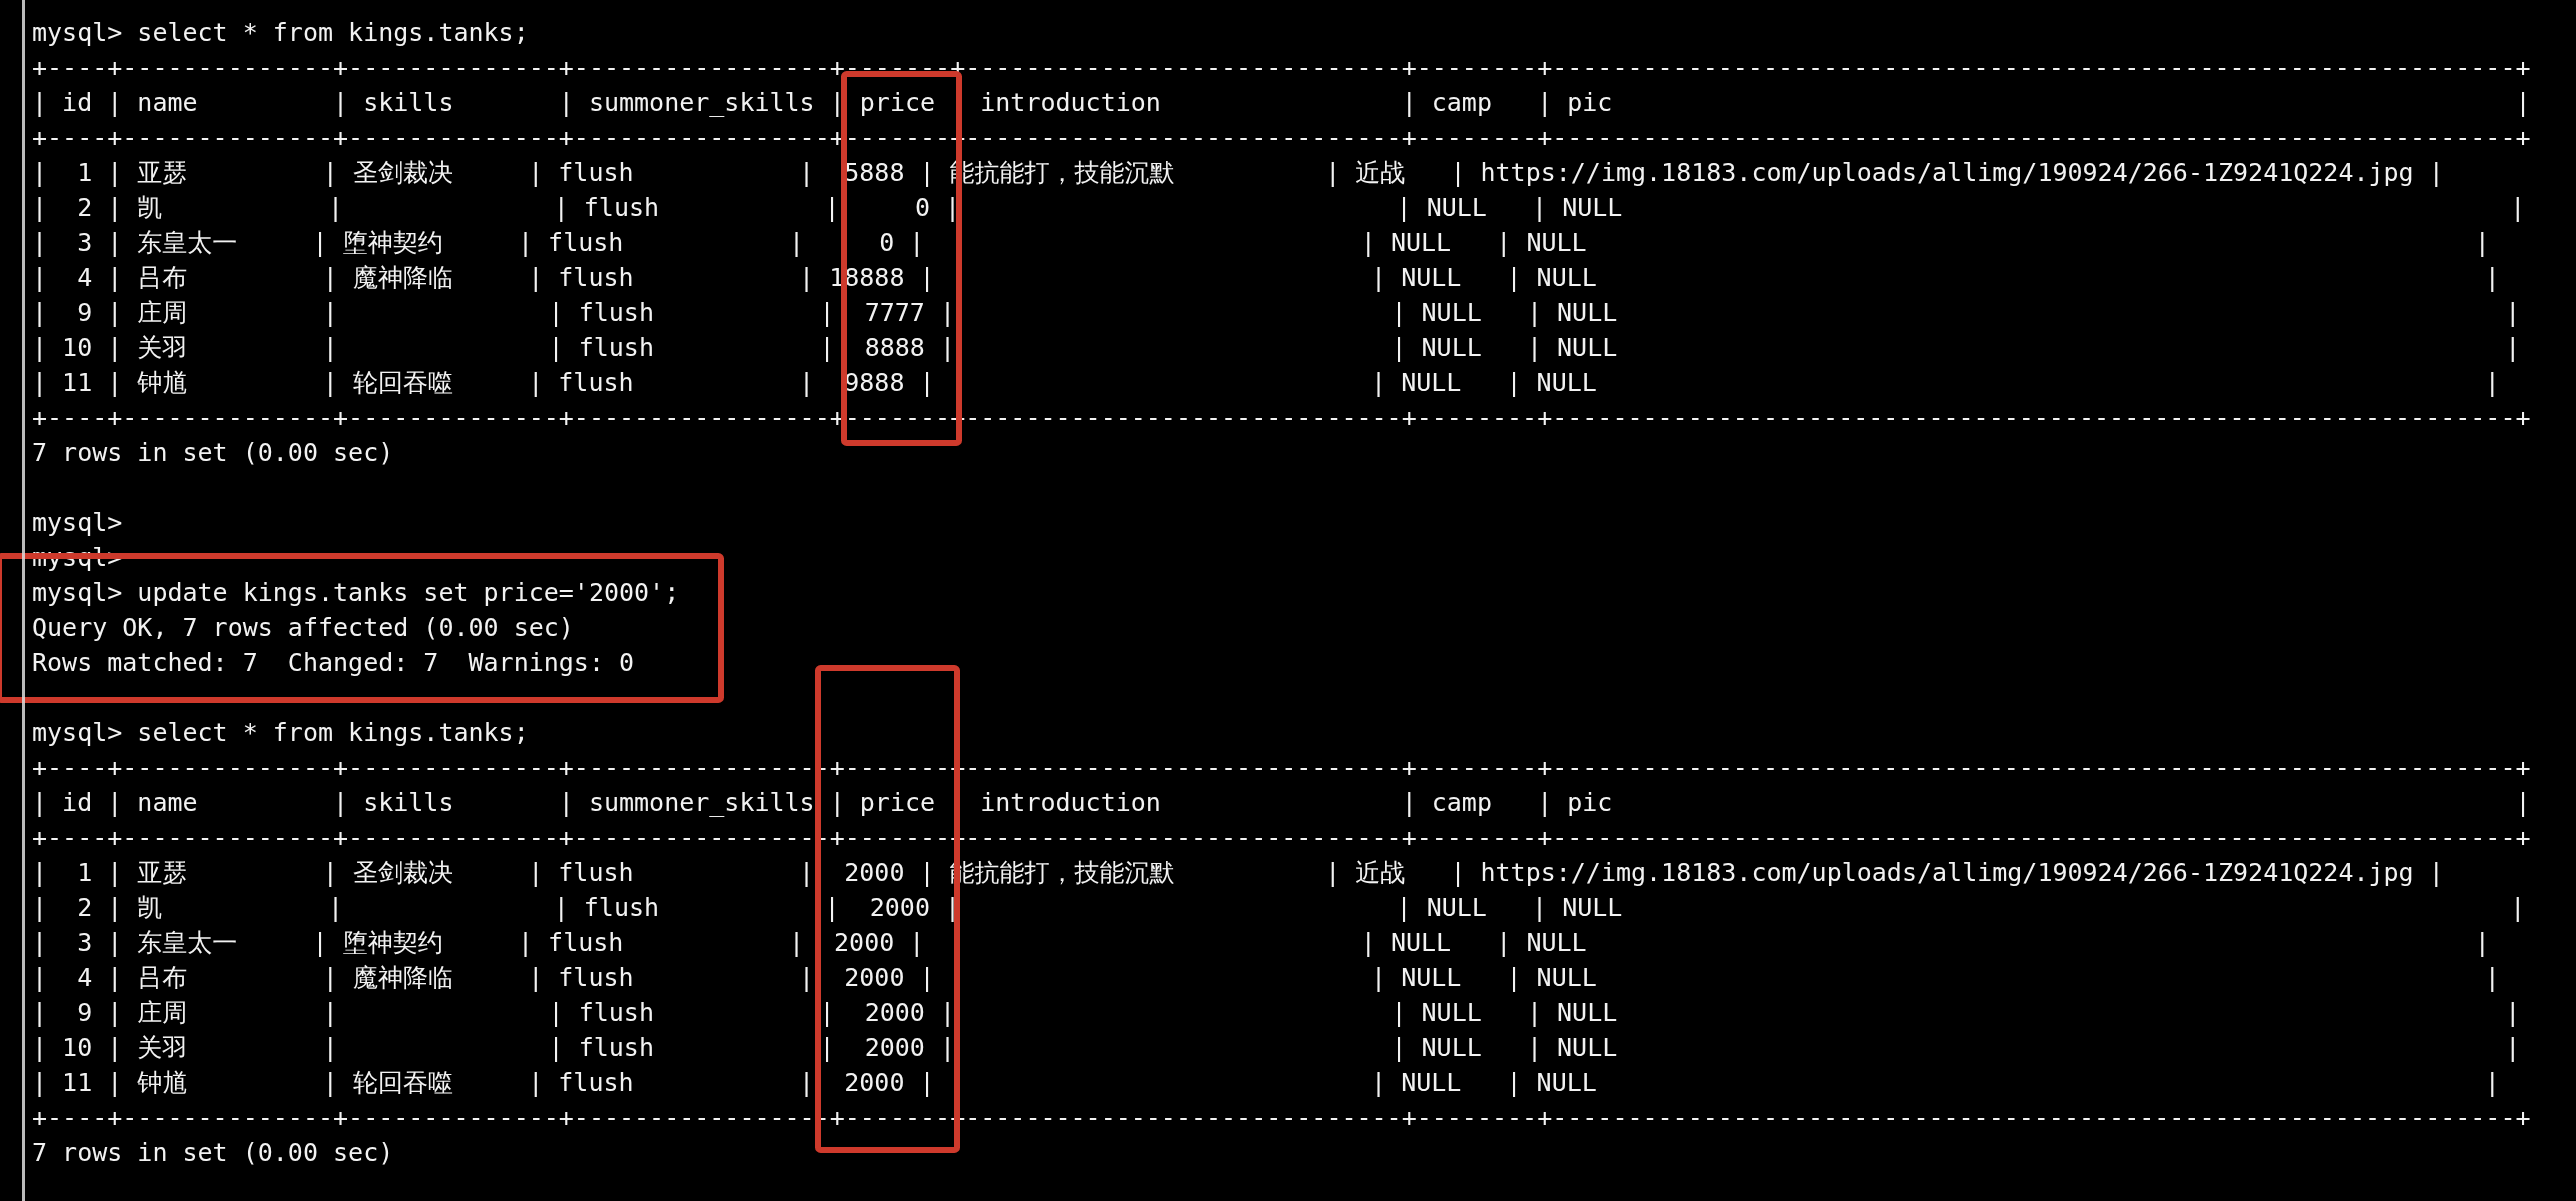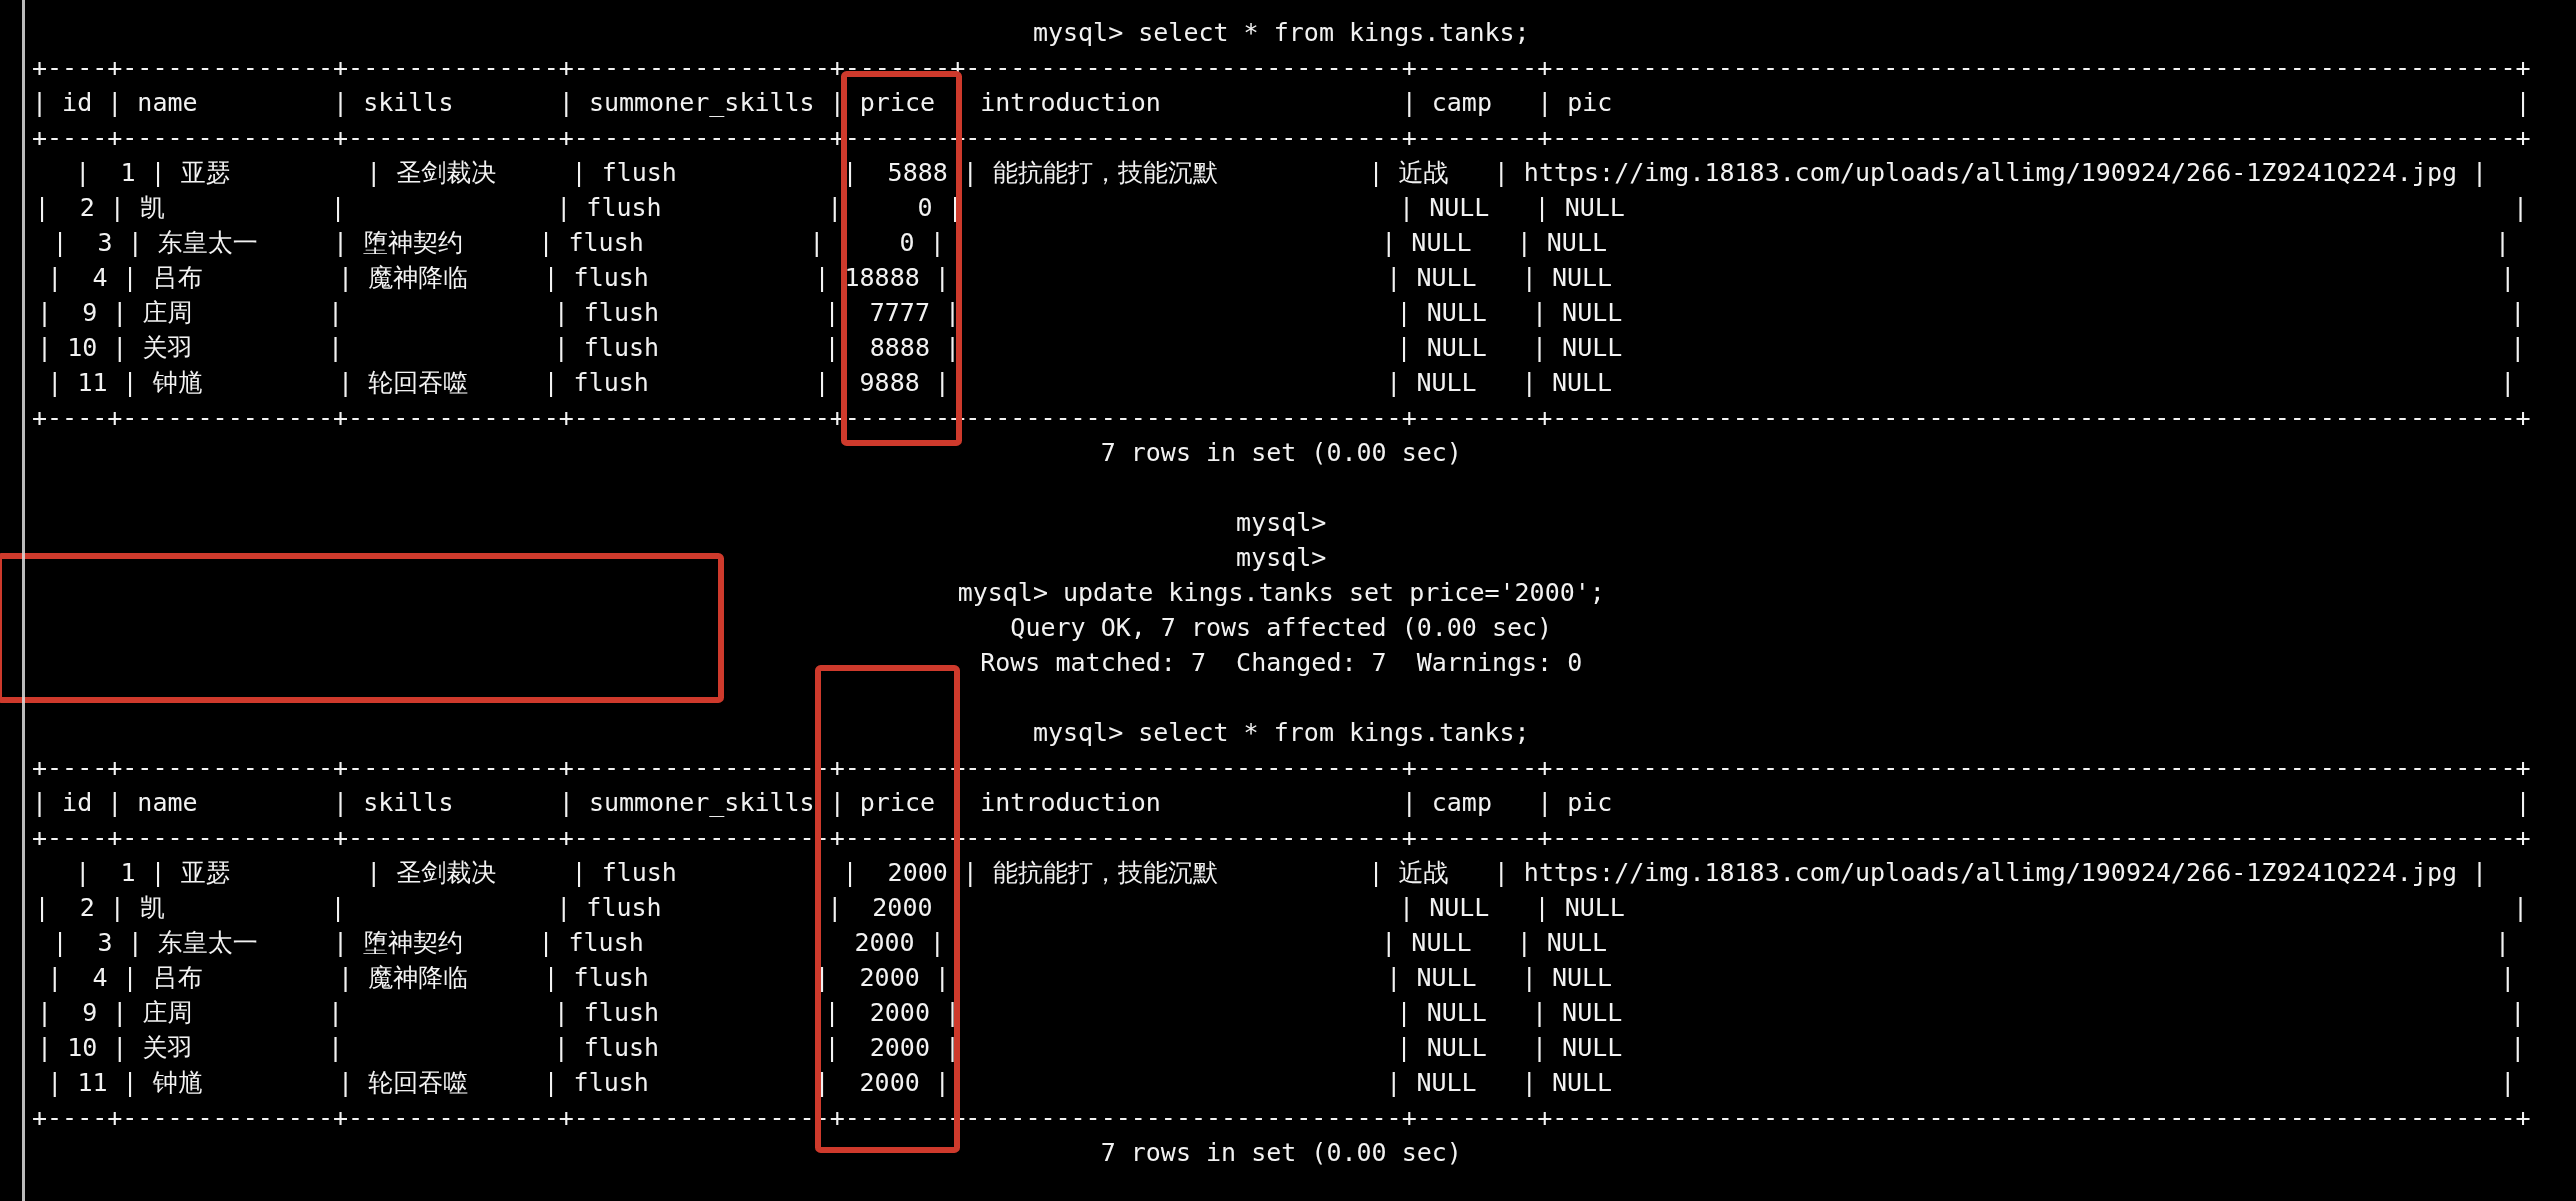--- a/index.html
+++ b/index.html
@@ -24,21 +24,21 @@
   .term{
     position:absolute;left:0;top:0;margin:0;
     padding:15px 0 0 32px;
     font-family:"DejaVu Sans Mono", monospace;
     font-size:25px;
     line-height:35px;
     color:var(--fg);
     white-space:pre;
     z-index:1;
   }
-  .term .line{height:35px;text-align:center;}
+  .term .line{height:35px;}
   .annotation-layer{position:absolute;left:0;top:0;width:100%;height:100%;z-index:2;pointer-events:none;}
   .annotation{
     position:absolute;
     border:6.5px solid var(--hl);
     border-radius:5.6px;
     box-sizing:border-box;
   }
 </style>
 </head>
 <body>

